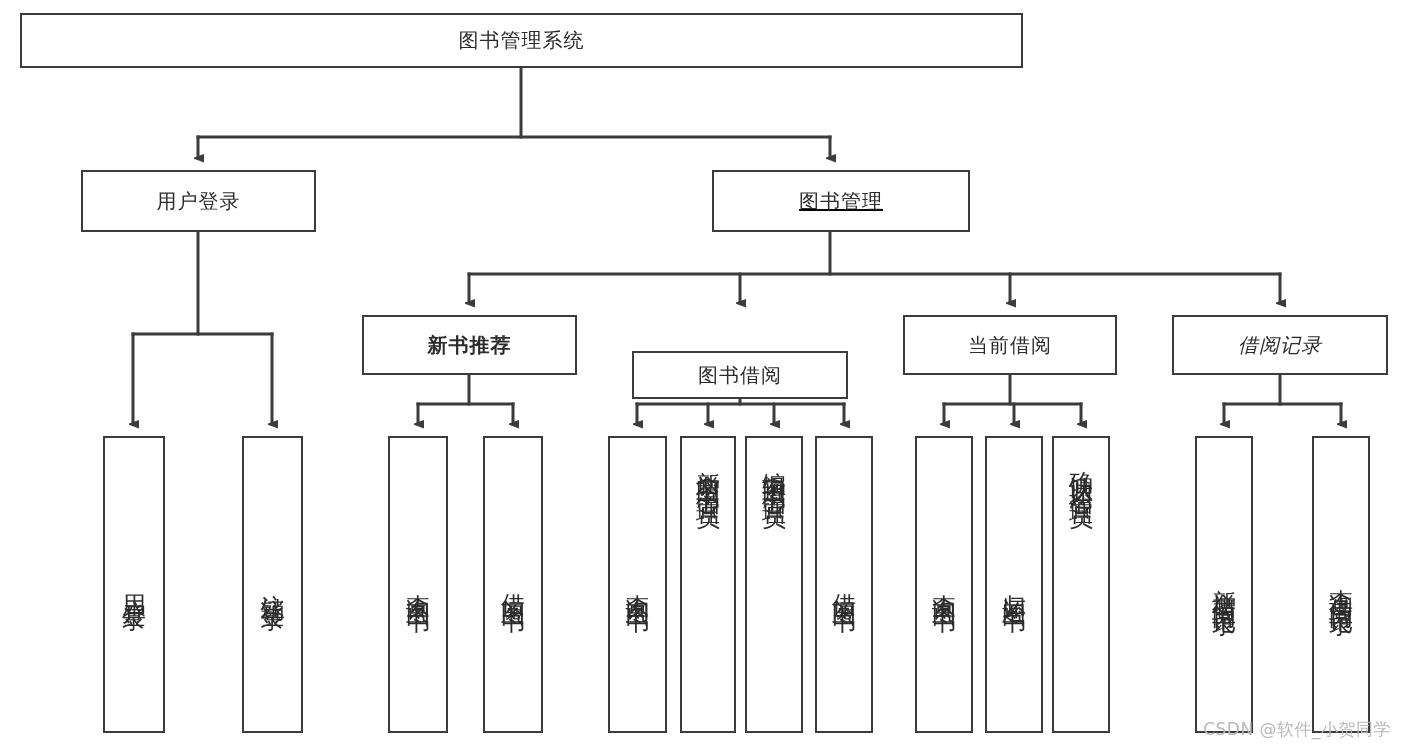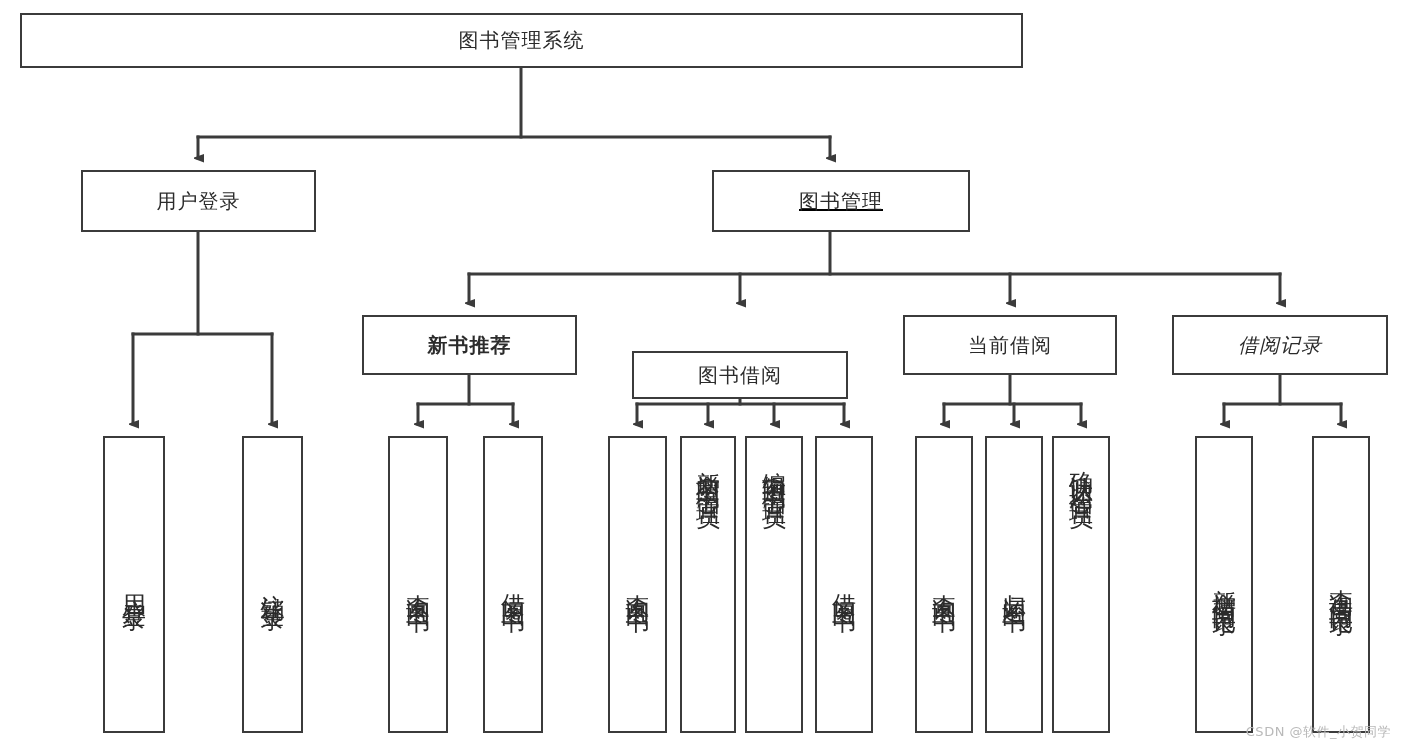--- a/index.html
+++ b/index.html
@@ -58,21 +58,21 @@
     white-space: nowrap;
   }
   .node-box.vertical.centered {
     align-items: center;
     padding-top: 0;
   }
   .watermark {
     position: absolute;
     right: 14px;
     bottom: 6px;
-    font-size: 13px;
+    font-size: 17px;
     color: #b9b9b9;
     letter-spacing: 0.5px;
     white-space: nowrap;
     font-family: "DejaVu Sans", "Liberation Sans", sans-serif;
   }
 </style>
 </head>
 <body>
 
 <div id="diagram-root">

